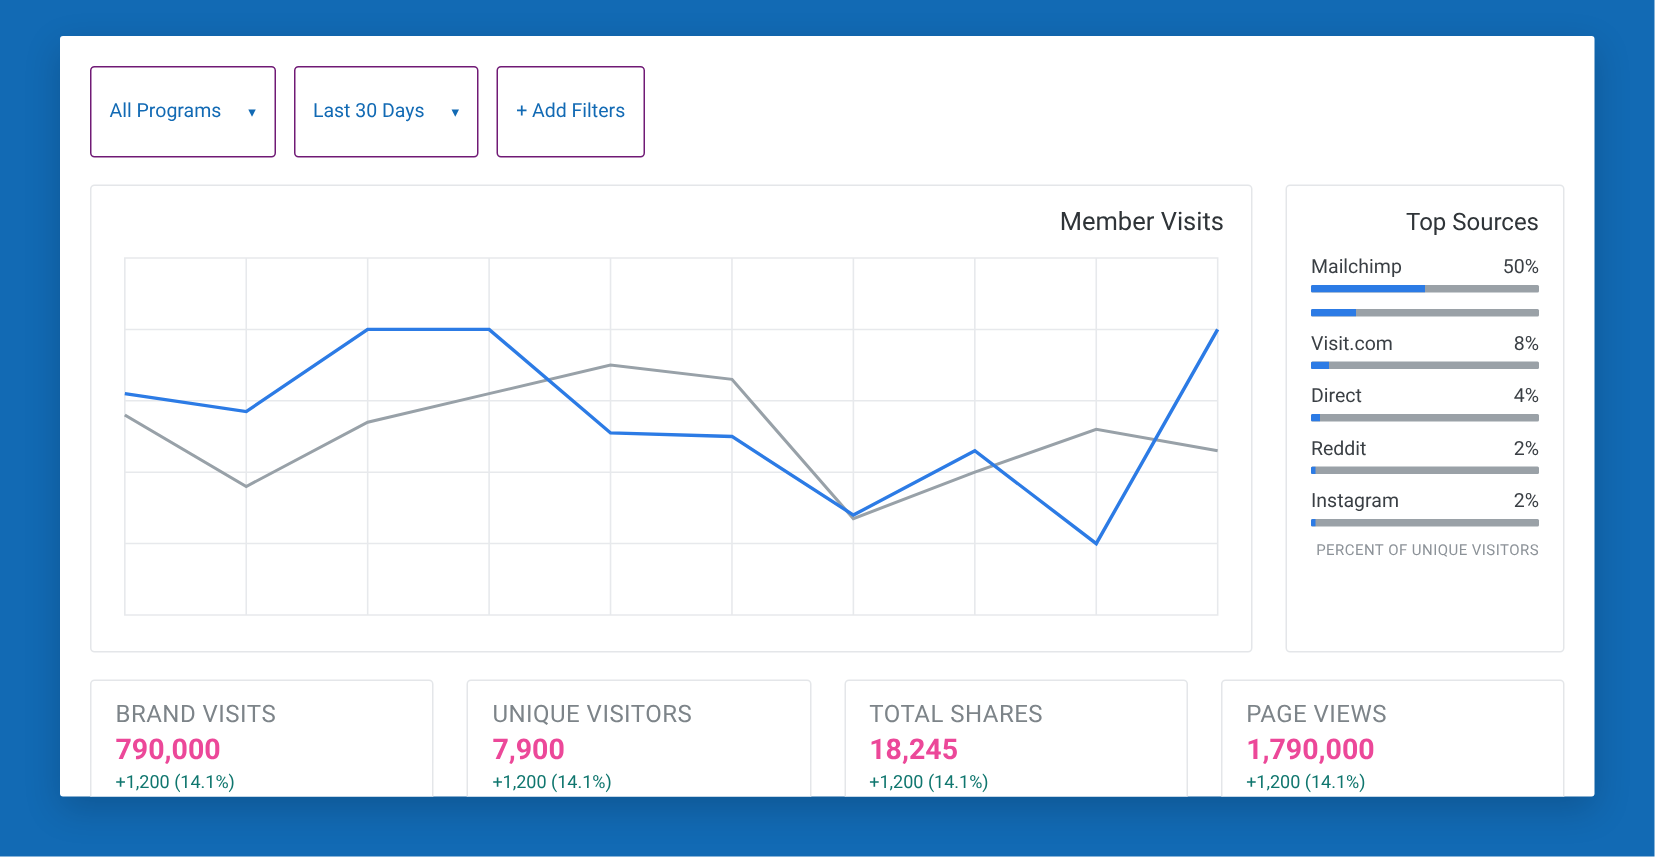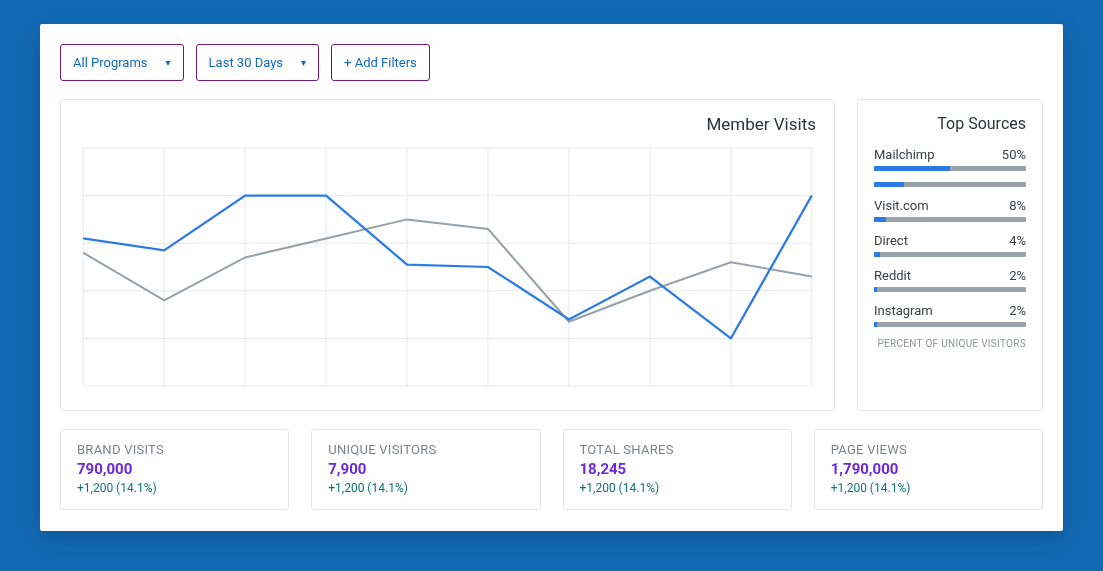--- a/index.html
+++ b/index.html
@@ -24,21 +24,21 @@
     color: #126ab4;
     background: #fff;
     border-radius: 3px;
     font-size: 13px;
     padding: 7px 12px;
     display: flex;
     align-items: center;
     gap: 18px;
     cursor: pointer;
   }
-  .pill.small { gap: 0; padding: 10px 12px; }
+  .pill.small { gap: 0; padding: 22px 12px; }
   .chev { font-size: 10px; color: #126ab4; }
   .row1 { display: flex; gap: 22px; text-align: right; }
   .card {
     border: 1px solid #e4e6e9;
     border-radius: 3px;
     background: #fff;
     padding: 14px 18px 18px 18px;
   }
   .chart-card { flex: 1; }
   .chart-title { font-size: 17px; color: #2f3438; margin-bottom: 10px; font-weight: 400; }
@@ -52,22 +52,22 @@
   .sources-card { width: 186px; padding: 14px 16px 12px 16px; }
   .sources-title { font-size: 16px; color: #2f3438; margin-bottom: 14px; font-weight: 400; }
   .src-row { margin-bottom: 11px; }
   .src-head { display: flex; justify-content: space-between; font-size: 13px; color: #3a3f44; margin-bottom: 4px; }
   .src-bar { position: relative; height: 5px; background: #9aa1a7; border-radius: 1px; overflow: hidden; }
   .src-fill { position: absolute; left:0; top:0; bottom:0; background: #2c7be5; }
   .src-foot { font-size: 10px; letter-spacing: 0.03em; color: #8c9298; margin-top: 6px; }
 
   .stats { display: flex; gap: 22px; margin-top: 18px; }
   .stat-card { flex: 1; padding: 12px 16px 14px 16px; }
-  .stat-label { font-size: 13px; letter-spacing: 0.02em; color: #7d8489; margin-bottom: 3px; }
-  .stat-value { font-size: 15px; font-weight: 700; color: #6d28d9; margin-bottom: 3px; }
+  .stat-label { font-size: 16px; letter-spacing: 0.02em; color: #7d8489; margin-bottom: 3px; }
+  .stat-value { font-size: 19px; font-weight: 700; color: #ec4899; margin-bottom: 3px; }
   .stat-delta { font-size: 12px; color: #0f766e; }
 
   .section-title { font-size: 17px; color: #2f3438; margin-top: 22px; font-weight: 400; }
 </style>
 </head>
 <body>
 
 <div class="page">
 
   <div class="filters">

